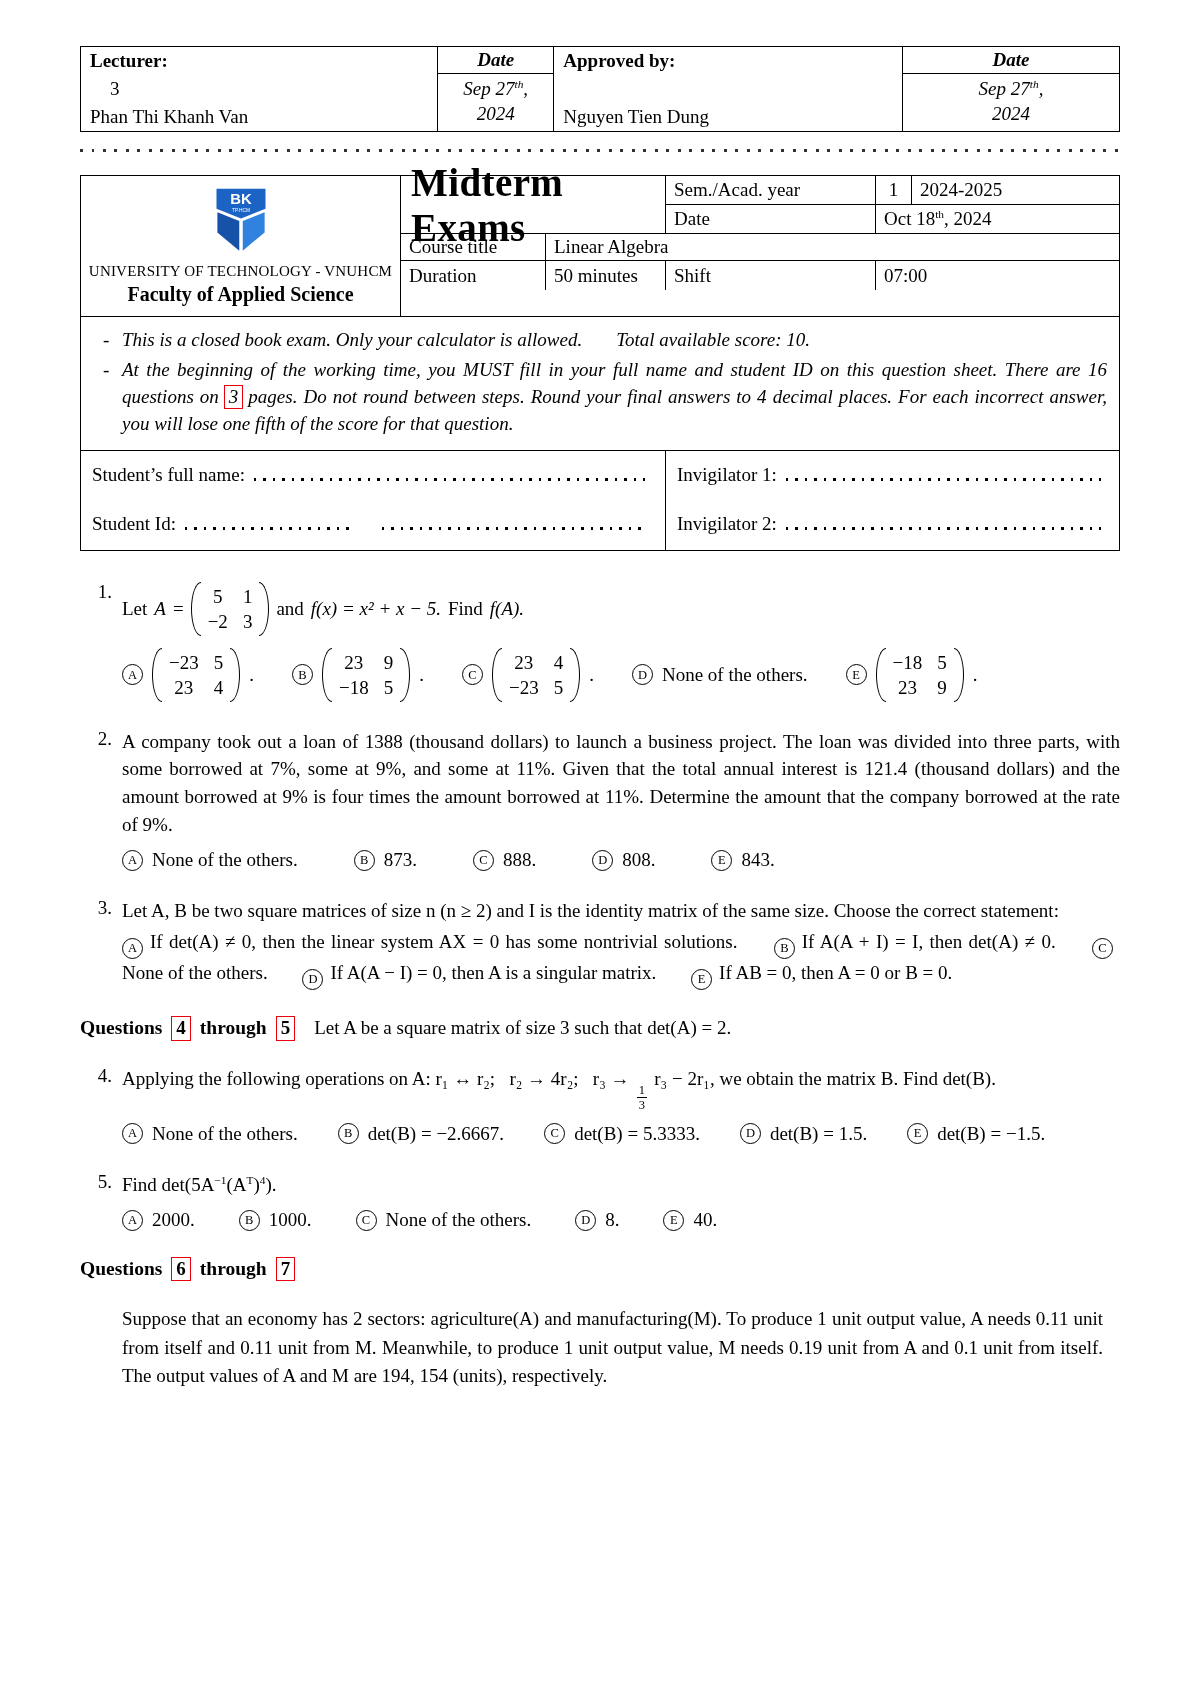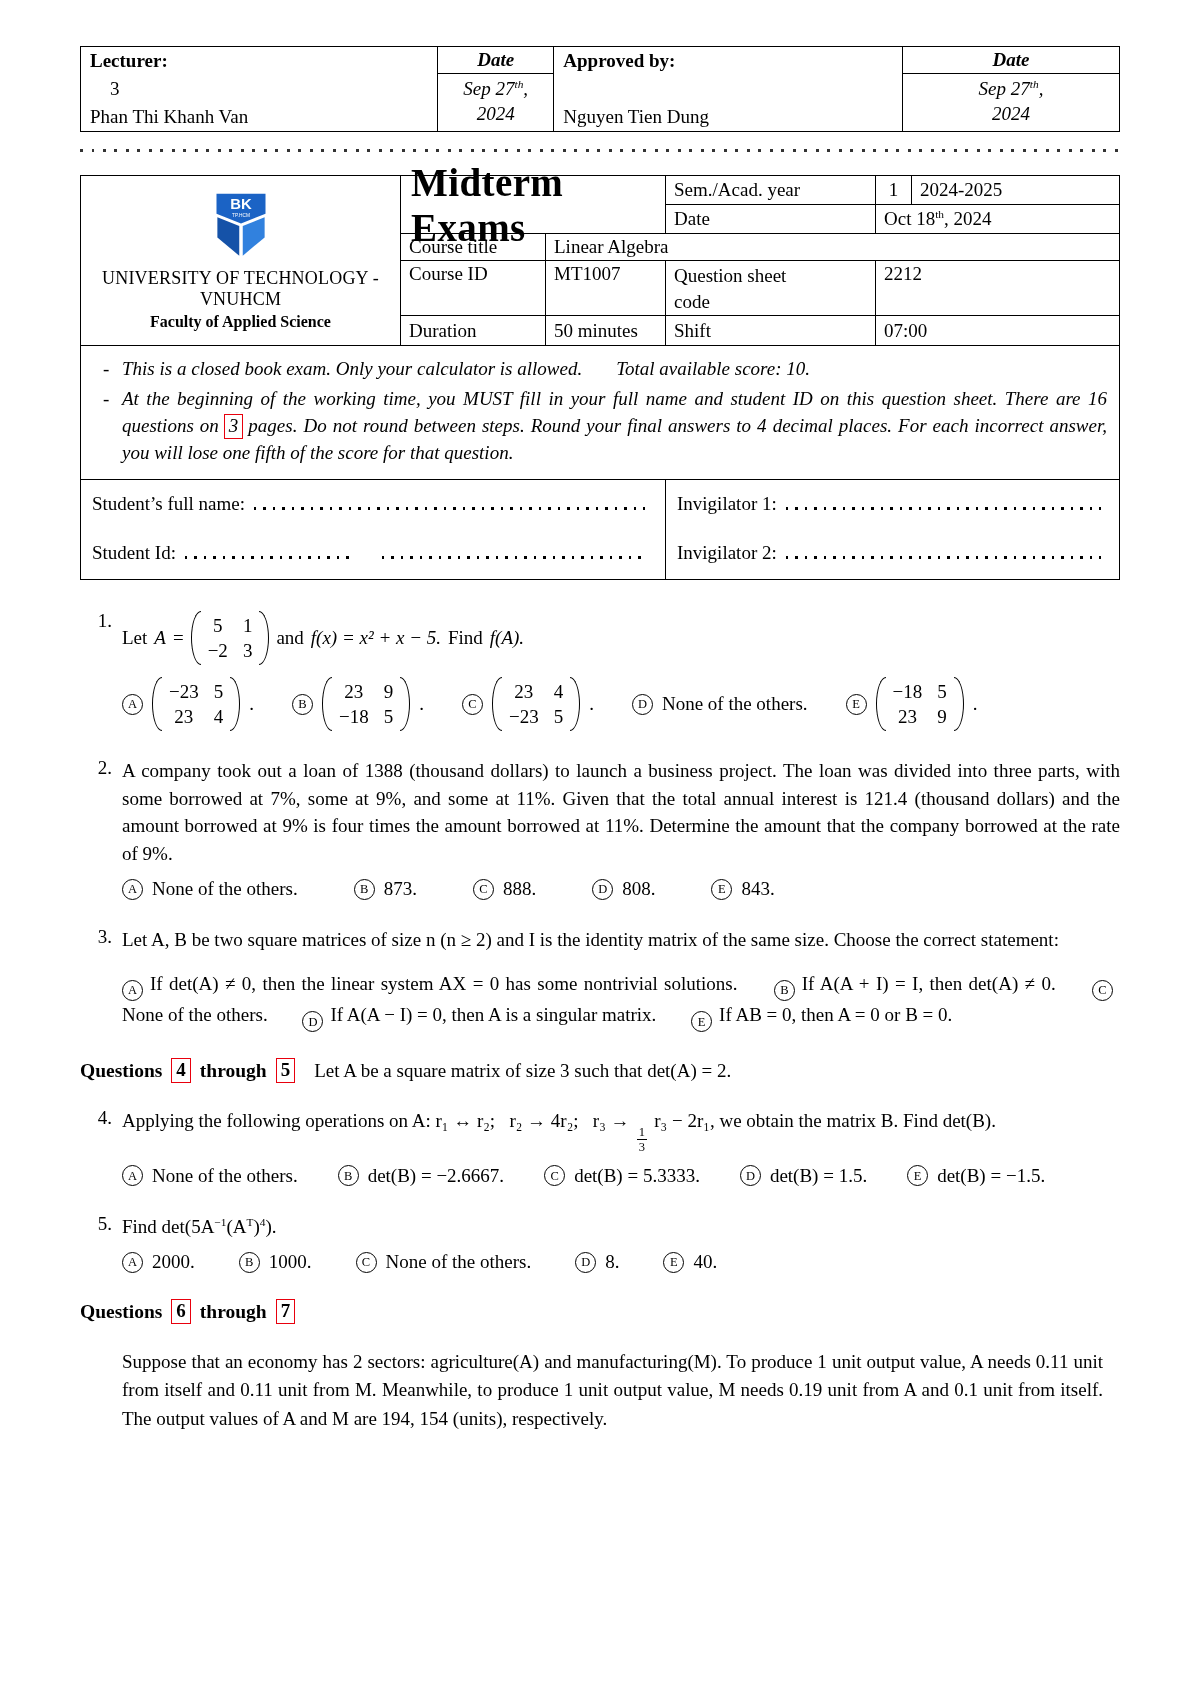--- a/index.html
+++ b/index.html
@@ -24,22 +24,22 @@
   .dotted-sep { margin:17px 0 23px; height:3px;
     background-image:repeating-linear-gradient(to right,#333 0,#333 2.6px,transparent 2.6px,transparent 11.5px); }
 
   
   .main-table { border:1.6px solid #000; }
   .mt-top { display:flex; }
   .logo-cell { width:320px; border-right:1.6px solid #000; display:flex; flex-direction:column; align-items:center; justify-content:center; text-align:center; padding:10px 6px; }
   .logo { width:74px; height:70px; }
   .logo-bk { fill:#fff; font-size:17px; font-weight:bold; text-anchor:middle; font-family:"Liberation Sans","DejaVu Sans",sans-serif; }
   .logo-sub { fill:#fff; font-size:5.5px; text-anchor:middle; font-family:"Liberation Sans","DejaVu Sans",sans-serif; }
-  .univ-line { font-size:18px; margin-top:7px; letter-spacing:0.2px; }
-  .fac-line { font-size:16px; font-weight:600; margin-top:3px;text-align:right; }
+  .univ-line { font-size:15px; margin-top:7px; letter-spacing:0.2px; }
+  .fac-line { font-size:20px; font-weight:600; margin-top:3px;text-align:right; }
   .header-right { flex:1; display:flex; flex-direction:column; }
   .hrow { display:flex; }
   .bb { border-bottom:1.6px solid #000; }
   .br { border-right:1.6px solid #000; }
   .hr1 { height:58px; }
   .exam-title-cell { width:265px; display:flex; align-items:center; padding-left:10px; font-size:39px; font-weight:bold; letter-spacing:0.4px; }
   .sem-block { flex:1; display:flex; flex-direction:column; }
   .sem-row { flex:1; display:flex; }
   .scell { padding:1px 8px; display:flex; align-items:center; }
   .sc210 { width:210px; } .sc36 { width:36px; justify-content:center; } .scfl { flex:1; }
@@ -74,21 +74,21 @@
   .question { display:flex; margin:0 0 26px 8px; }
   .qnum { width:24px; flex:none; text-align:right; margin-right:10px; }
   .qbody { flex:1; }
   .qtext { text-align:justify; line-height:1.45; }
   .q1-line { display:flex; align-items:center; flex-wrap:wrap; gap:7px; min-height:56px; }
   .opts { display:flex; flex-wrap:wrap; align-items:center; margin-top:11px; row-gap:8px; }
   .g38 { column-gap:38px; } .g56 { column-gap:56px; } .g44 { column-gap:44px; } .g40 { column-gap:40px; }
   .opt { display:inline-flex; align-items:center; gap:9px; }
   .circ { width:21px; height:21px; flex:none; border:1.4px solid #000; border-radius:50%; display:inline-flex; align-items:center; justify-content:center; font-size:12.5px; line-height:1; }
   .circ-inline { display:inline-flex; vertical-align:-4.5px; margin-right:7px; }
-  .q3opts { margin-top:16px; }
+  .q3opts { margin-top:3px; }
   .q3opt { margin-right:30px; }
   .q3opt:last-child { margin-right:0; }
 
   
   .matrix { display:inline-flex; align-items:stretch; }
   .par { width:10px; flex:none; border:1.7px solid #000; }
   .par-l { border-right:none; border-radius:10px 0 0 10px / 27px 0 0 27px; }
   .par-r { border-left:none; border-radius:0 10px 10px 0 / 0 27px 27px 0; }
   .mat-grid { display:inline-grid; grid-template-columns:auto auto; column-gap:15px; padding:2px 7px; justify-items:center; align-content:center; line-height:25px; }
 
@@ -175,34 +175,20 @@
           </div>
         </div>
         <div class="hrow hr2 bb">
           <div class="scell sc145 br">
               <span>Course title</span>
             </div>
           <div class="scell scfl">
               <span>Linear Algebra</span>
             </div>
         </div>
-        <div class="hrow hr3 bb">
-          <div class="scell sc145 br">
-              <span>Course ID</span>
-            </div>
-          <div class="scell sc120 br">
-              <span>MT1007</span>
-            </div>
-          <div class="scell sc210 br">
-              <span class="sheet-label">Question sheet code</span>
-            </div>
-          <div class="scell scfl">
-              <span>2212</span>
-            </div>
-        </div>
         <div class="hrow hr4">
           <div class="scell sc145 br">
               <span>Duration</span>
             </div>
           <div class="scell sc120 br">
               <span>50 minutes</span>
             </div>
           <div class="scell sc210 br">
               <span>Shift</span>
             </div>

